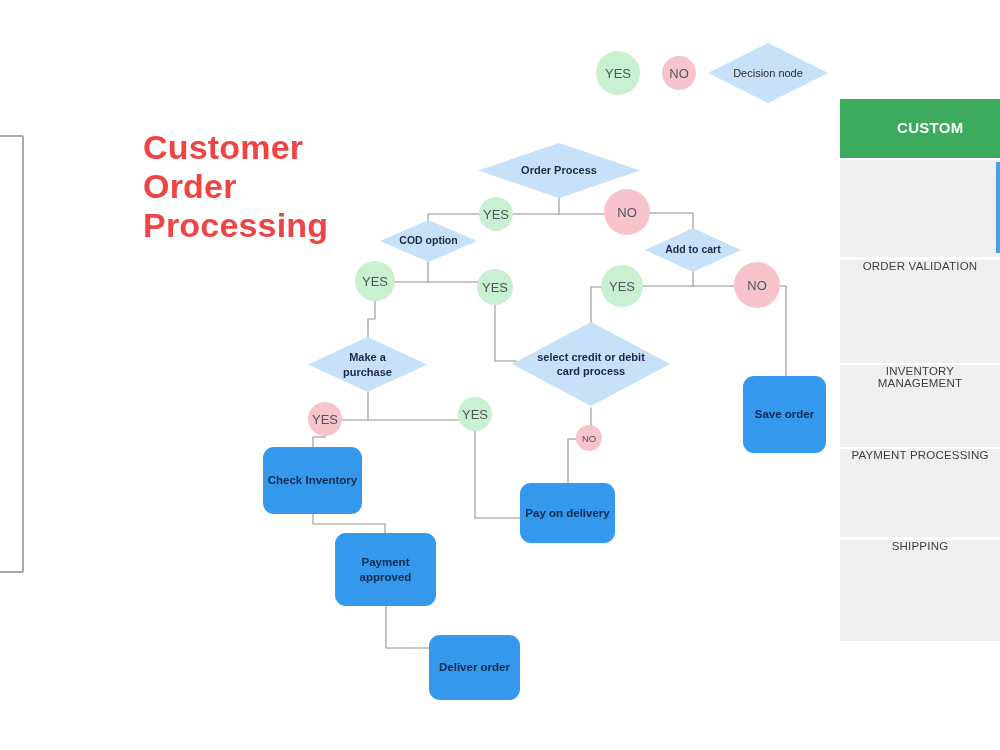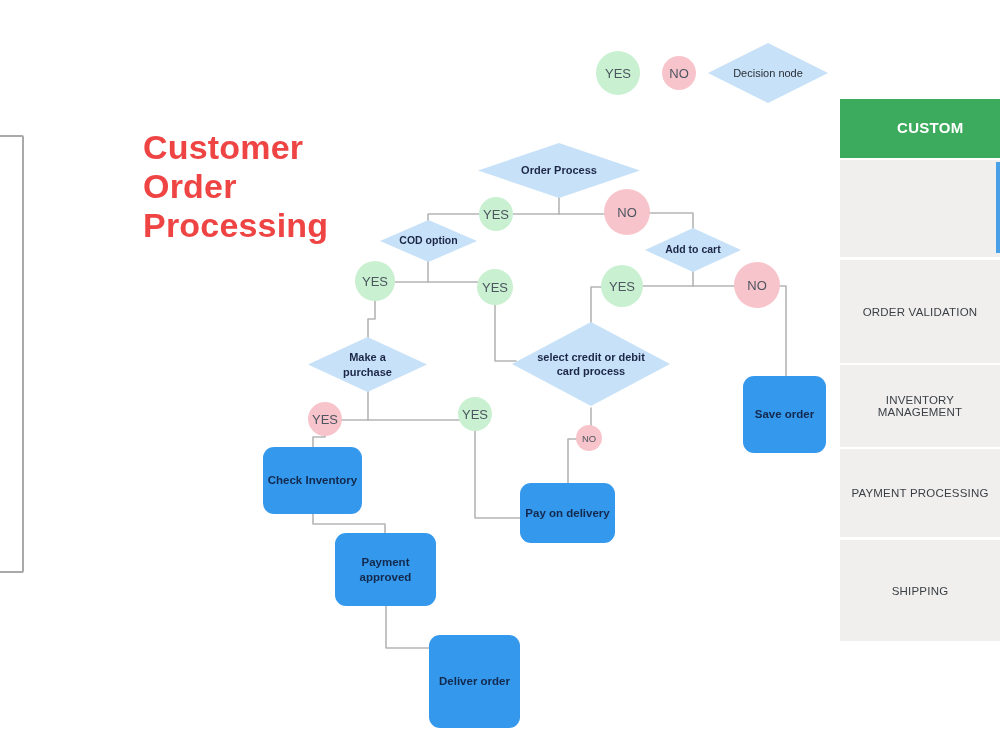--- a/index.html
+++ b/index.html
@@ -27,21 +27,21 @@
           text-align:center;line-height:1.3;}
   .diamond.legend .dlabel{font-weight:normal;font-size:11px;color:#2a2f35;}
   .process{position:absolute;background:#3498ec;border-radius:11px;display:flex;align-items:center;
           justify-content:center;text-align:center;font-weight:bold;font-size:11.5px;color:#13294e;}
   .process .plabel{line-height:1.25;}
   
   .sidebar-header{position:absolute;left:840px;top:99px;width:160px;height:59px;background:#3dab5e;
           overflow:hidden;}
   .sidebar-header .hlabel{position:absolute;left:57px;top:20px;color:#fff;font-weight:bold;
           font-size:15px;letter-spacing:0.3px;white-space:nowrap;}
-  .lane{position:absolute;left:840px;width:160px;background:#f0efee;display:flex;align-items:center;
+  .lane{position:absolute;left:840px;width:160px;background:#f0efee;display:flex;
           justify-content:center;text-align:center;font-size:11.5px;color:#3a3f45;letter-spacing:0.2px;}
   .lane .lane-label{padding:0 2px;}
   .blue-indicator{position:absolute;left:996px;top:162px;width:4px;height:91px;background:#4aa0e6;}
 </style>
 </head>
 <body>
 
 <div class="canvas">
 
   <div class="left-fragment"></div>
@@ -141,21 +141,21 @@
 
   <div class="process" style="left:263px;top:447px;width:99px;height:67px;">
     <span class="plabel">Check Inventory</span>
   </div>
   <div class="process" style="left:520px;top:483px;width:95px;height:60px;">
     <span class="plabel">Pay on delivery</span>
   </div>
   <div class="process" style="left:335px;top:533px;width:101px;height:73px;">
     <span class="plabel" style="width:66px;">Payment approved</span>
   </div>
-  <div class="process" style="left:429px;top:635px;width:91px;height:93px;">
+  <div class="process" style="left:429px;top:635px;width:91px;height:65px;">
     <span class="plabel">Deliver order</span>
   </div>
   <div class="process" style="left:743px;top:376px;width:83px;height:77px;">
     <span class="plabel">Save order</span>
   </div>
 
   <div class="sidebar-header">
     <span class="hlabel">CUSTOM</span>
   </div>
   <div class="lane" style="top:160px;height:97px;">

